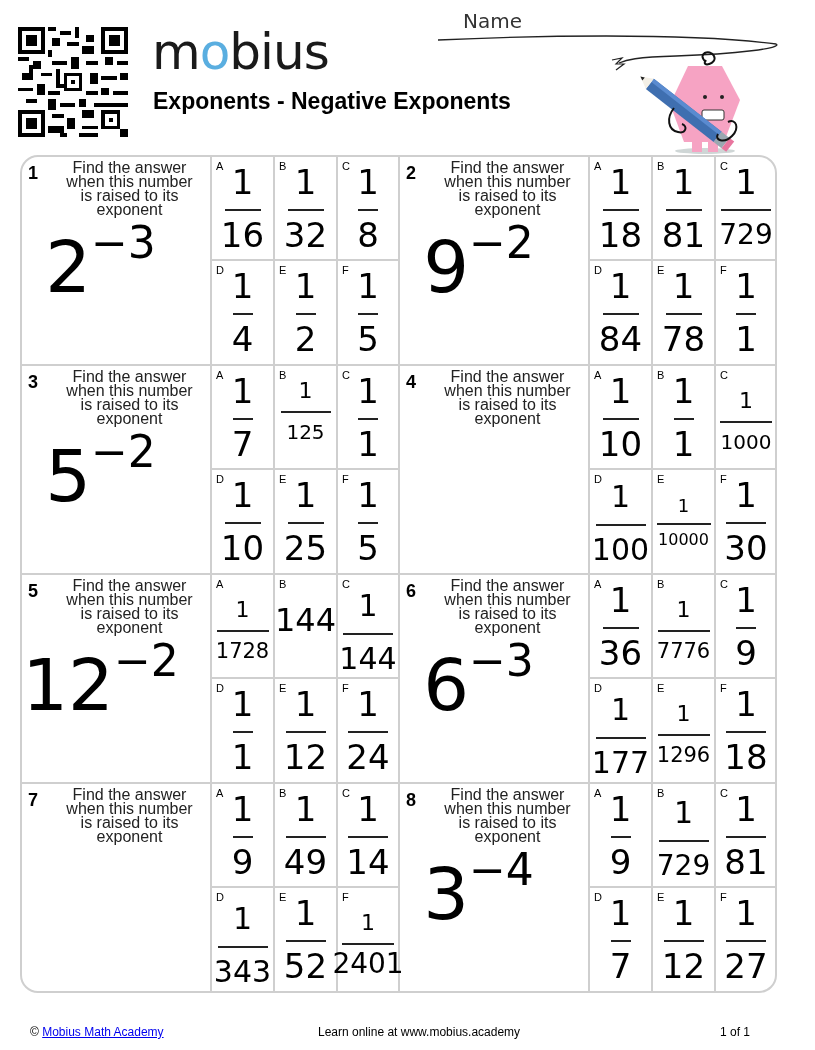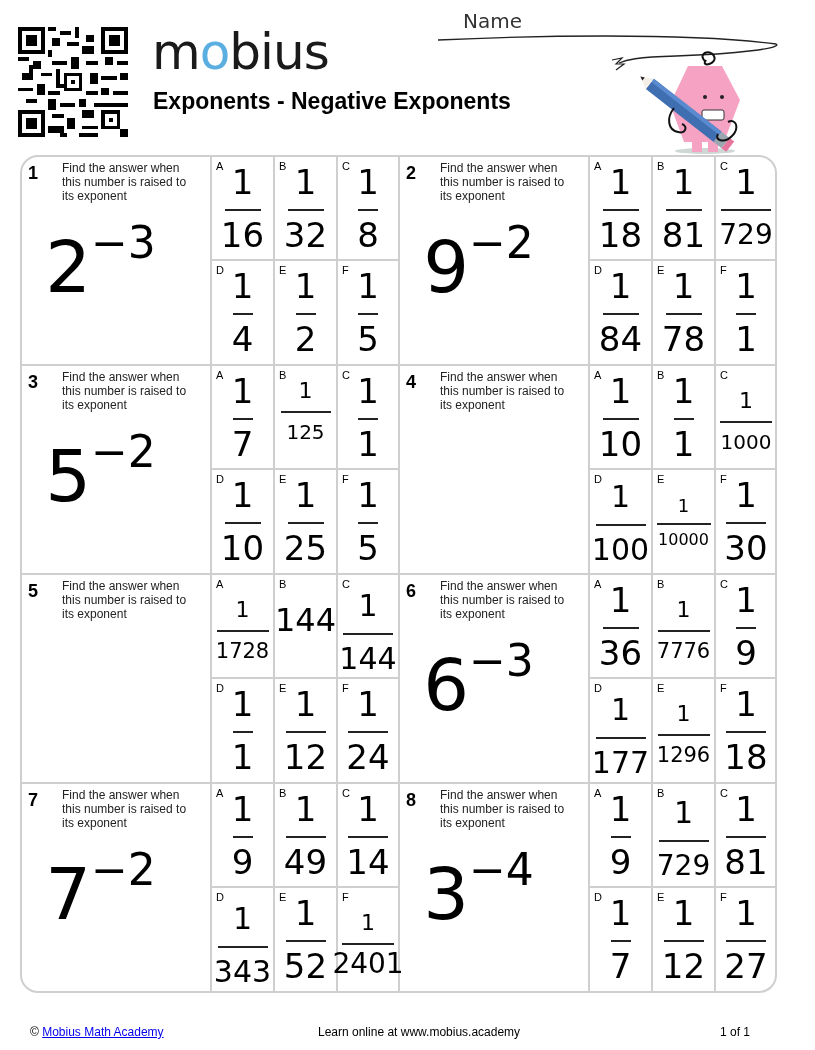--- a/index.html
+++ b/index.html
@@ -9,21 +9,21 @@
   .logo .o { color:#5aaee0; }
   .title { position:absolute; left:153px; top:88px; font-size:23px; font-weight:bold; }
   .name-label { position:absolute; left:463px; top:9px; font-family:"DejaVu Sans", sans-serif; font-size:20px; color:#333; }
   .name-line { position:absolute; left:436px; top:30px; width:345px; height:40px; }
   .mascot { position:absolute; left:610px; top:42px; width:150px; height:115px; }
 
   .grid { position:absolute; left:20px; top:155px; width:757px; height:838px; border:2px solid #cfcfcf; border-radius:18px; overflow:hidden; box-sizing:border-box; }
   .problem { position:absolute; width:378px; height:209px; box-sizing:border-box; }
   .qcell { position:absolute; left:0; top:0; width:190px; height:100%; border-right:2px solid #cfcfcf; border-bottom:2px solid #cfcfcf; box-sizing:border-box; }
   .qnum { position:absolute; left:6px; top:6px; font-size:18px; font-weight:bold; }
-  .qprompt { position:absolute; left:40px; top:4px; width:135px; font-size:12px; line-height:14px; color:#222; }
+  .qprompt { position:absolute; left:40px; top:4px; width:135px; text-align:center; font-size:16px; line-height:14px; color:#222; }
   .expr { position:absolute; left:0; top:65px; width:157px; text-align:center; font-family:"DejaVu Sans", sans-serif; font-size:72px; line-height:90px; white-space:nowrap; }
   .expr sup { font-size:44px; vertical-align:0; position:relative; top:-34px; }
   .answers { position:absolute; left:190px; top:0; width:188px; height:100%; display:grid; grid-template-columns:63px 63px 62px; grid-template-rows:104px 105px; }
   .ans { position:relative; border-right:2px solid #cfcfcf; border-bottom:2px solid #cfcfcf; box-sizing:border-box; font-family:"DejaVu Sans", sans-serif; cursor:pointer; }
   .ans .lbl { position:absolute; left:4px; top:3px; font-family:"Liberation Sans", sans-serif; font-size:11px; }
   .frac { position:absolute; left:0; right:0; top:4px; display:flex; flex-direction:column; align-items:center; }
   .frac .num { font-size:34px; line-height:42px; }
   .frac .bar { height:1.5px; background:#222; margin:6px 0 4px; }
   .frac .den { font-size:34px; line-height:40px; }
   .frac.small { top:20px; }
@@ -361,20 +361,21 @@
             <span class="den">30</span>
           </div>
         </div>
     </div>
   </div>
 
   <div class="problem" style="left:0;top:418px">
     <div class="qcell">
       <div class="qnum">5</div>
       <div class="qprompt">Find the answer when this number is raised to its exponent</div>
+      <div class="expr"><span>12</span><sup>−2</sup></div>
     </div>
     <div class="answers">
       <div class="ans">
           <span class="lbl">A</span>
           <div class="frac small">
             <span class="num">1</span>
             <span class="bar" style="width:52px"></span>
             <span class="den" style="font-size:21px">1728</span>
           </div>
         </div>
@@ -472,21 +473,20 @@
             <span class="den">18</span>
           </div>
         </div>
     </div>
   </div>
 
   <div class="problem" style="left:0;top:627px">
     <div class="qcell">
       <div class="qnum">7</div>
       <div class="qprompt">Find the answer when this number is raised to its exponent</div>
-      <div class="expr"><span>7</span><sup>−2</sup></div>
     </div>
     <div class="answers">
       <div class="ans">
           <span class="lbl">A</span>
           <div class="frac">
             <span class="num">1</span>
             <span class="bar" style="width:20px"></span>
             <span class="den">9</span>
           </div>
         </div>

